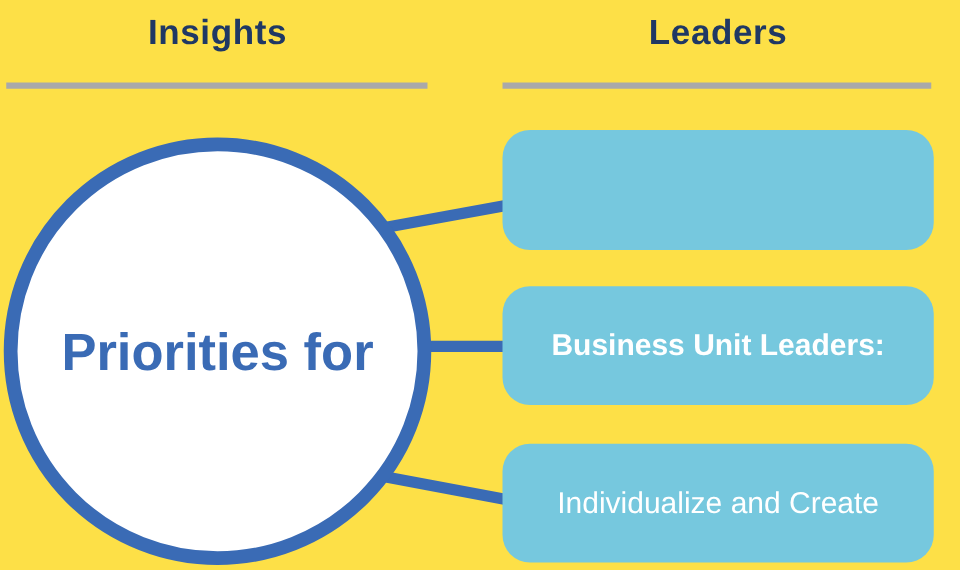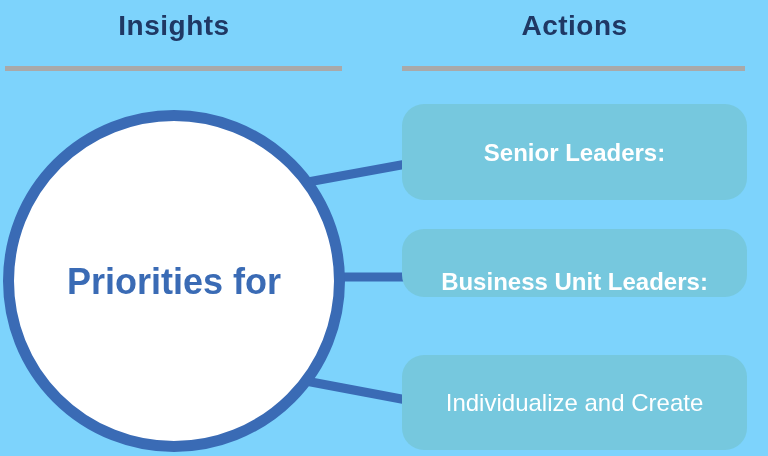--- a/index.html
+++ b/index.html
@@ -4,21 +4,21 @@
 <style>
   html, body {
     margin: 0;
     padding: 0;
     background: #ffffff;
   }
   .stage {
     position: relative;
     width: 768px;
     height: 456px;
-    background: #7dd3fc;
+    background: #fde047;
     overflow: hidden;
     font-family: "Liberation Sans", sans-serif;
   }
   .col-header {
     position: absolute;
     top: 10px;
     font-weight: bold;
     font-size: 28px;
     letter-spacing: 0.5px;
     color: var(--navy, #1F3864);
@@ -57,78 +57,77 @@
     display: flex;
     align-items: center;
     justify-content: center;
     box-sizing: content-box;
   }
   .circle-label {
     display: flex;
     flex-direction: column;
     text-align: center;
     font-weight: bold;
-    font-size: 36px;
+    font-size: 42px;
     line-height: 41px;
     color: var(--medium-blue, #3A6BB5);
   }
   .action-box {
     position: absolute;
     left: 402px;
     width: 345px;
     background: var(--light-blue, #76C8DE);
     border-radius: 22px;
     color: var(--box-text, #FFFFFF);
     display: flex;
     flex-direction: column;
     align-items: center;
     justify-content: center;
     text-align: center;
   }
   .box-1 { top: 104px; height: 96px; }
-  .box-2 { top: 229px; height: 68px; justify-content: flex-end; }
+  .box-2 { top: 229px; height: 95px; }
   .box-3 { top: 355px; height: 95px; }
   .box-title {
     font-weight: bold;
     font-size: 24px;
     line-height: 31px;
   }
   .box-subtitle {
     font-weight: normal;
     font-size: 24px;
     line-height: 31px;
   }
 </style>
 </head>
 <body>
 
 <div class="stage">
 
   <div class="col-header insights">Insights</div>
 
-  <div class="col-header actions">Actions</div>
+  <div class="col-header actions">Leaders</div>
 
   <div class="rule rule-left"></div>
 
   <div class="rule rule-right"></div>
 
   <svg class="connectors" viewBox="0 0 768 456" aria-hidden="true">
     <line class="conn" x1="297" y1="184" x2="412" y2="163"></line>
     <line class="conn" x1="330" y1="277" x2="412" y2="277"></line>
     <line class="conn" x1="295" y1="379" x2="412" y2="401"></line>
   </svg>
 
   <div class="circle">
     <div class="circle-label">
       <span>Priorities for</span>
     </div>
   </div>
 
   <div class="action-box box-1">
-    <div class="box-title">Senior Leaders:</div>
   </div>
 
   <div class="action-box box-2">
     <div class="box-title">Business Unit Leaders:</div>
   </div>
 
   <div class="action-box box-3">
     <div class="box-subtitle">Individualize and Create</div>
   </div>
 

